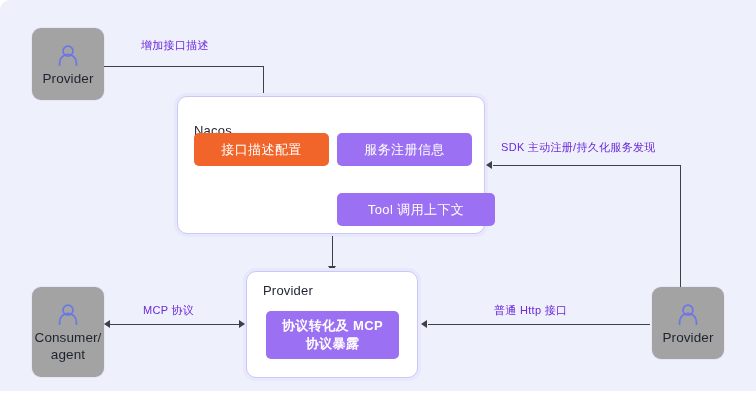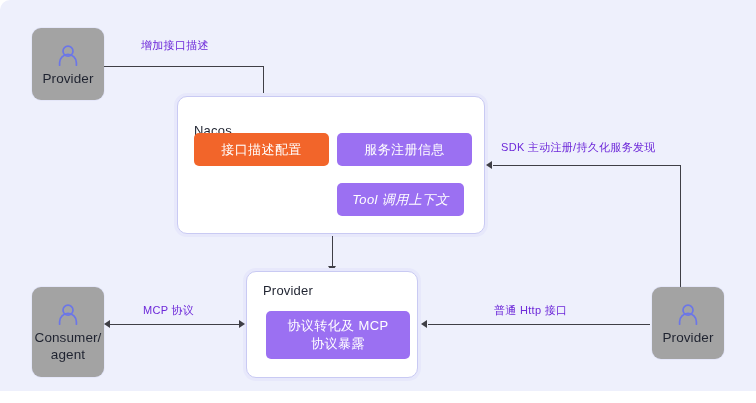--- a/index.html
+++ b/index.html
@@ -147,37 +147,37 @@
 
   <div class="container-box" style="position:absolute; left:177px; top:96px; width:306px; height:136px;">
     <div class="container-title" style="left:16px; top:26px;">Nacos</div>
 
     <div class="chip orange" style="left:16px; top:36px; width:135px; height:33px;">
       <span>接口描述配置</span>
     </div>
     <div class="chip purple" style="left:159px; top:36px; width:135px; height:33px;">
       <span>服务注册信息</span>
     </div>
-    <div class="chip purple" style="left:159px; top:86px; width:127px; height:33px;font-style:italic;">
+    <div class="chip purple" style="left:159px; top:96px; width:158px; height:33px;">
       <span>Tool 调用上下文</span>
     </div>
   </div>
 
   <div class="edge-label" style="left:501px; top:140px;">SDK 主动注册/持久化服务发现</div>
   <div class="line-h" style="left:493px; top:165px; width:188px;"></div>
   <div class="line-v" style="left:679.6px; top:165px; height:129px;"></div>
   <div class="arrow left" style="left:486px; top:161.2px;"></div>
 
   <div class="line-v" style="left:331.6px; top:236px; height:32px;"></div>
   <div class="arrow down" style="left:328.3px; top:266px;"></div>
 
   <div class="container-box" style="position:absolute; left:246px; top:271px; width:170px; height:105px;">
     <div class="container-title" style="left:16px; top:11px;">Provider</div>
 
-    <div class="chip purple" style="left:19px; top:39px; width:144px; height:48px; flex-direction:column; line-height:18px;">
+    <div class="chip purple" style="left:19px; top:39px; width:133px; height:48px; flex-direction:column; line-height:18px;font-weight:bold;">
       <span>协议转化及 MCP</span>
       <span>协议暴露</span>
     </div>
   </div>
 
   <div class="node actor" style="left:32px; top:287px; width:72px; height:90px;">
     <span class="person-icon">
       <svg width="26" height="26" viewBox="0 0 26 26">
         <circle cx="13" cy="8.2" r="5.0" fill="none" stroke="#6b76e8" stroke-width="1.7"></circle>
         <path d="M4.6 22.2 v-2.4 a8.4 8.4 0 0 1 16.8 0 v2.4" fill="none" stroke="#6b76e8" stroke-width="1.7" stroke-linecap="round"></path>

